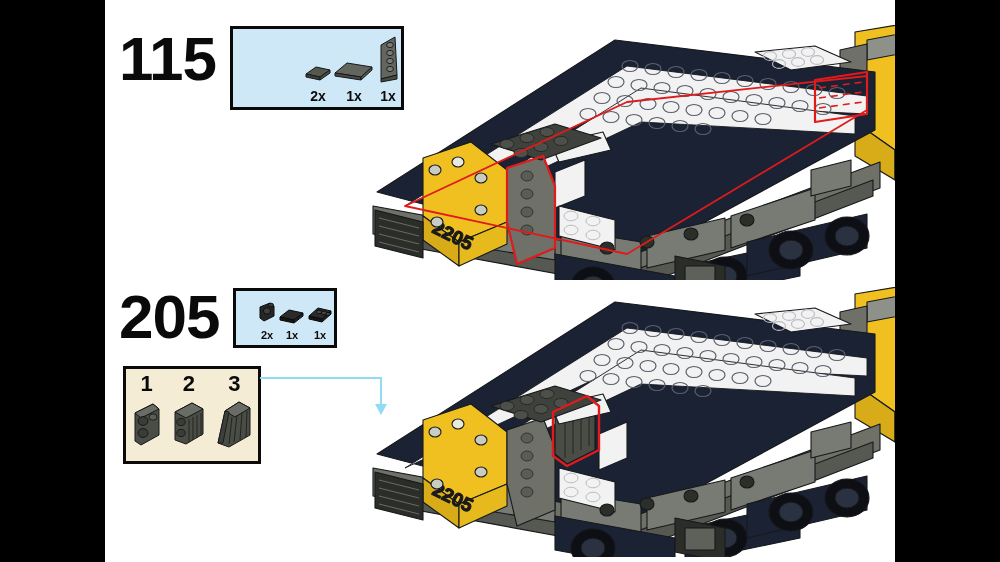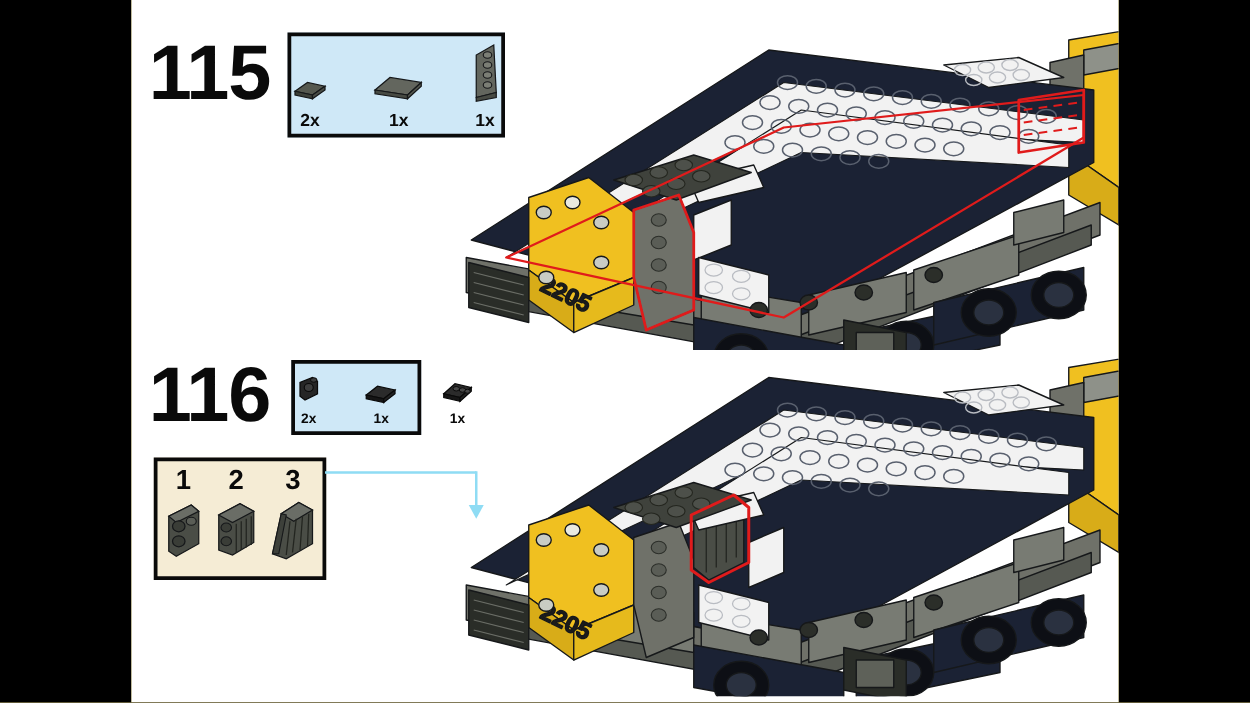--- a/index.html
+++ b/index.html
@@ -57,23 +57,22 @@
     border: 3px solid #0a0a0a;
     box-sizing: border-box;
   }
   .parts-box.pb115 { left: 125px; top: 26px; width: 174px; height: 84px; }
   .parts-box.pb116 { left: 128px; top: 288px; width: 104px; height: 60px; }
 
   .parts-row {
     position: absolute;
     left: 0; right: 0; bottom: 4px;
     display: flex;
-    justify-content: space-between;
+    justify-content: flex-end;
     align-items: flex-end;
-    gap: 33px;
   }
   .part {
     display: flex;
     flex-direction: column;
     align-items: center;
     justify-content: flex-end;
   }
   .part-qty {
     font-family: "Liberation Sans", sans-serif;
     font-weight: bold;
@@ -353,21 +352,21 @@
           <path d="M560,70 L612,62 L612,104 L560,112 Z"></path>
           <g stroke-dasharray="7 5" stroke-width="1.6">
             <line x1="564" y1="78" x2="608" y2="72"></line>
             <line x1="564" y1="88" x2="608" y2="82"></line>
             <line x1="564" y1="98" x2="608" y2="92"></line>
           </g>
         </g>
       </svg>
     </div>
 
-    <div class="step-num s116">116</div>
+    <div class="step-num s116">205</div>
 
     <div class="parts-box pb116">
       <div class="parts-row">
 
         <div class="part">
           <div class="part-art">
             <svg width="22" height="24" viewBox="0 0 22 24">
               <polygon points="4,17 4,6 14,2 18,5 18,15 8,20" fill="#262626" stroke="#0a0a0a" stroke-width="1"></polygon>
               <ellipse cx="11" cy="10" rx="3.6" ry="3.2" fill="#3d3d3d" stroke="#0a0a0a" stroke-width="0.9"></ellipse>
               <ellipse cx="15" cy="4" rx="2.6" ry="1.8" fill="#3d3d3d" stroke="#0a0a0a" stroke-width="0.8"></ellipse>

